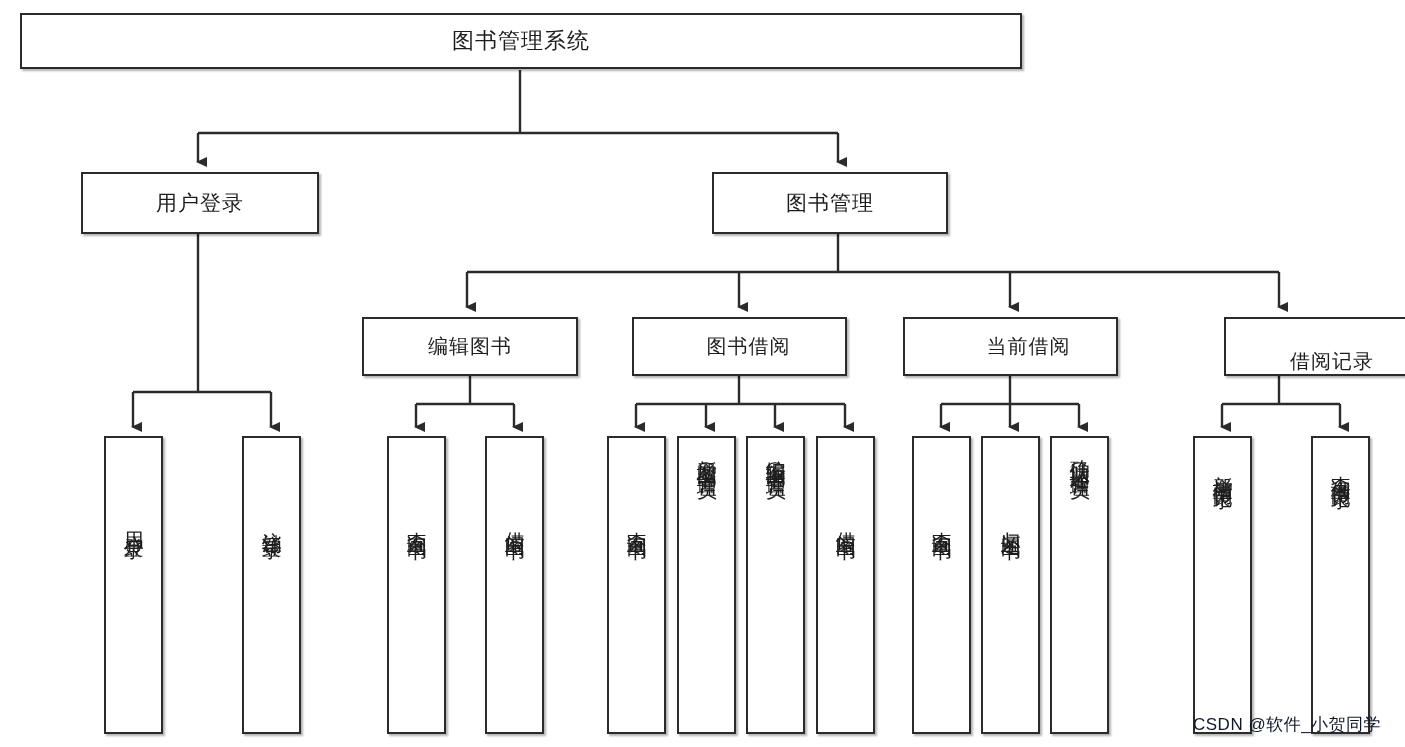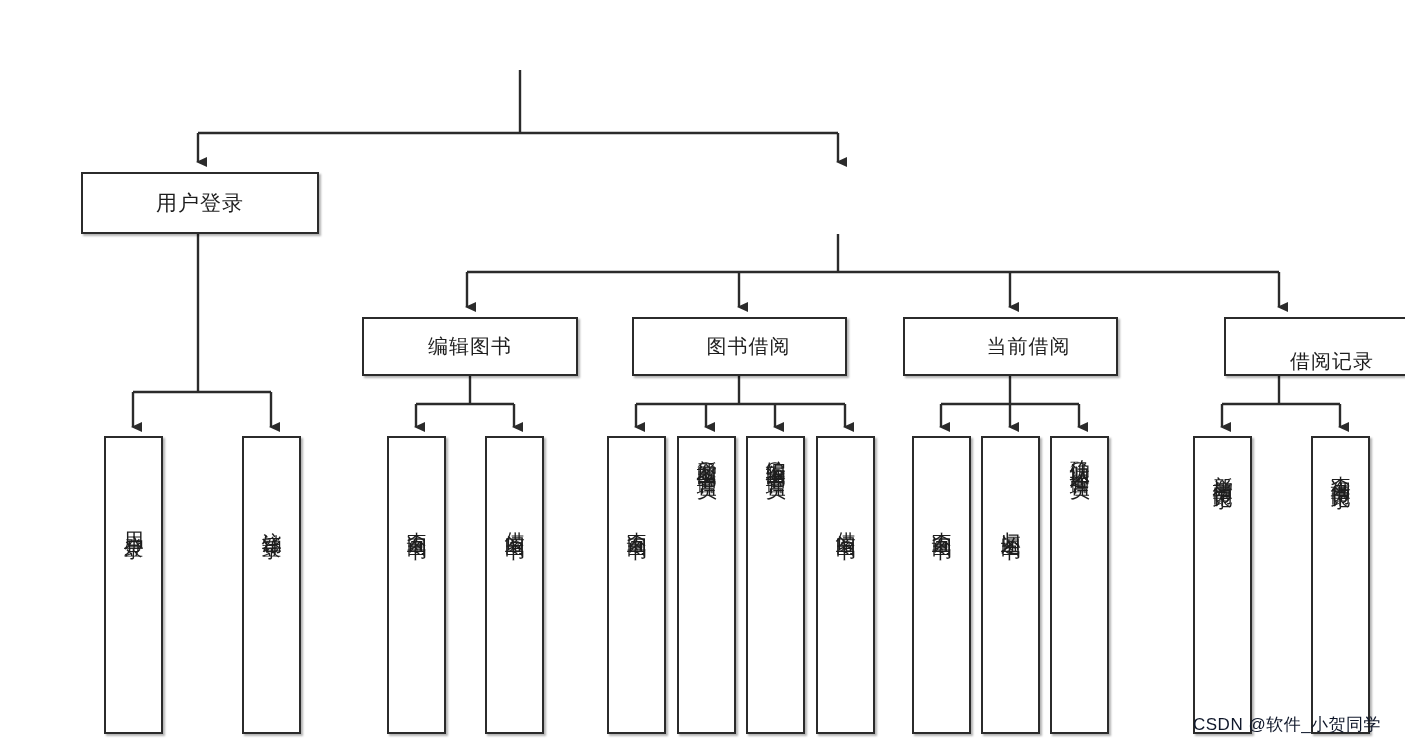--- a/index.html
+++ b/index.html
@@ -76,23 +76,29 @@
       <path d="M1010,404 L1010,427" marker-end="url(#arrow)"></path>
       <path d="M1079,404 L1079,427" marker-end="url(#arrow)"></path>
 
       <path d="M1279,376 L1279,404"></path>
       <path d="M1222,404 L1340,404"></path>
       <path d="M1222,404 L1222,427" marker-end="url(#arrow)"></path>
       <path d="M1340,404 L1340,427" marker-end="url(#arrow)"></path>
     </g>
   </svg>
 
+  <div class="node root" style="left:20px;top:13px;width:1002px;height:56px;">
+    <span class="lbl">图书管理系统</span>
+  </div>
 
   <div class="node lvl2" style="left:81px;top:172px;width:238px;height:62px;">
     <span class="lbl">用户登录</span>
+  </div>
+  <div class="node lvl2" style="left:712px;top:172px;width:236px;height:62px;">
+    <span class="lbl">图书管理</span>
   </div>
 
   <div class="node lvl3" style="left:362px;top:317px;width:216px;height:59px;">
     <span class="lbl">编辑图书</span>
   </div>
   <div class="node lvl3" style="left:632px;top:317px;width:215px;height:59px;padding-left:18px;">
     <span class="lbl">图书借阅</span>
   </div>
   <div class="node lvl3" style="left:903px;top:317px;width:215px;height:59px;padding-left:36px;">
     <span class="lbl">当前借阅</span>

